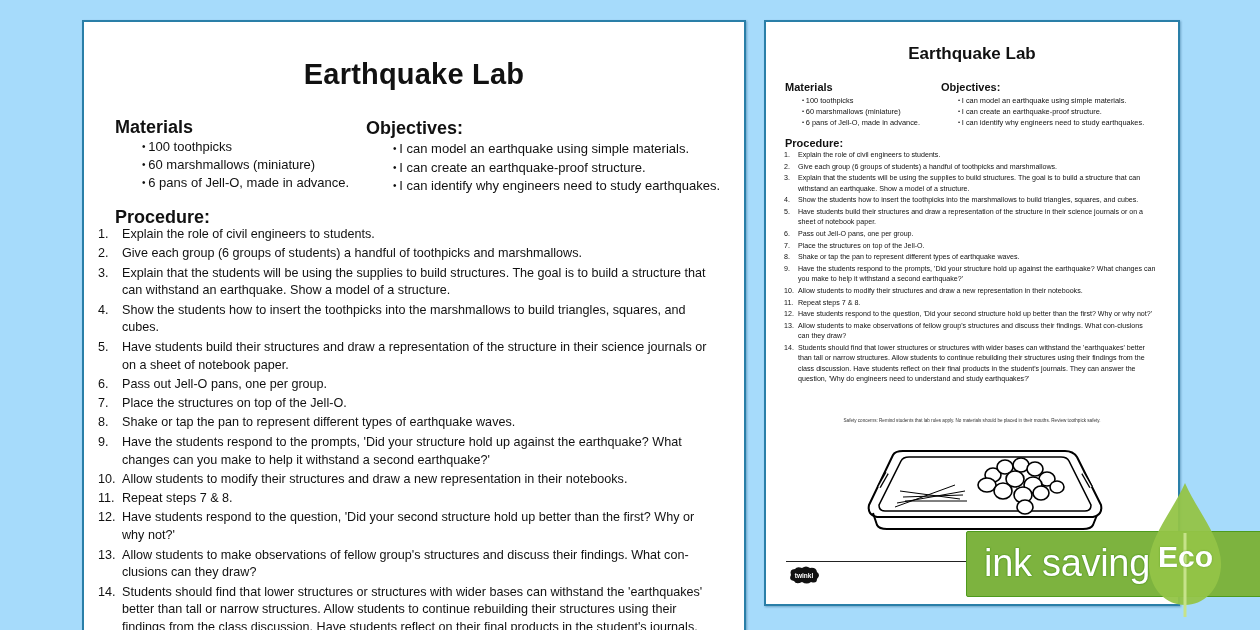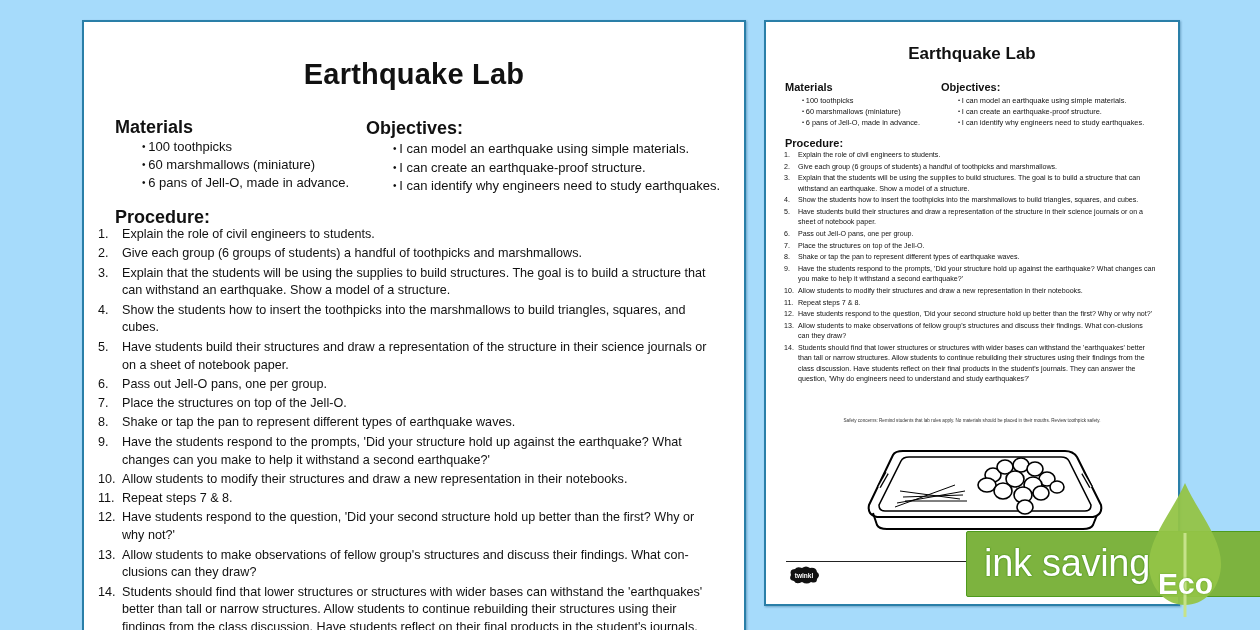--- a/index.html
+++ b/index.html
@@ -48,21 +48,21 @@
   .r-footer-line { position: absolute; left: 20px; right: 20px; top: 539px; height: 1px; background: #222; }
   .r-logo { position: absolute; left: 21px; top: 543px; }
 
   
   #eco-banner { position: absolute; left: 966px; top: 531px; width: 300px; height: 64px;
     background: #7db33f; border: 1px solid #4e9b1d; border-radius: 2px; }
   .eco-text { position: absolute; left: 17px; top: 10px; font-size: 38px; color: #fff;
     text-shadow: 0 0 2px #3e8d10, 0 0 1px #3e8d10; letter-spacing: -0.3px; }
   #eco-leaf { position: absolute; left: 1145px; top: 481px; }
   .eco-label { position: absolute; left: 1158px; top: 540px; font-size: 30px; font-weight: bold; color: #fff;
-    text-shadow: 0 0 2px #5fa329; margin-top: 27px; }
+    text-shadow: 0 0 2px #5fa329; }
 </style>
 </head>
 <body>
 
 <div class="page" id="page-left">
   <div class="l-title">Earthquake Lab</div>
 
   <div class="l-mat-h">Materials</div>
   <ul class="l-mat-list">
     <li class="bullet">100 toothpicks</li>

